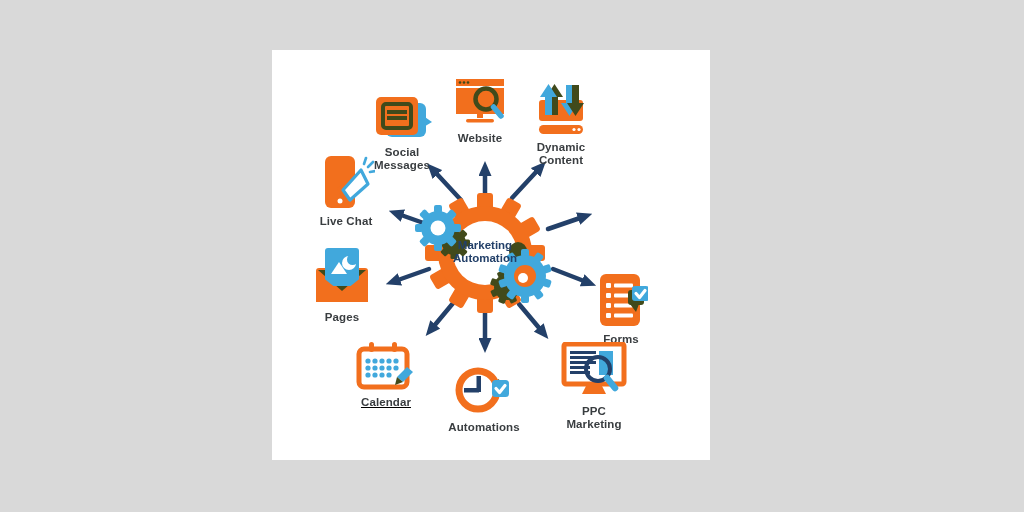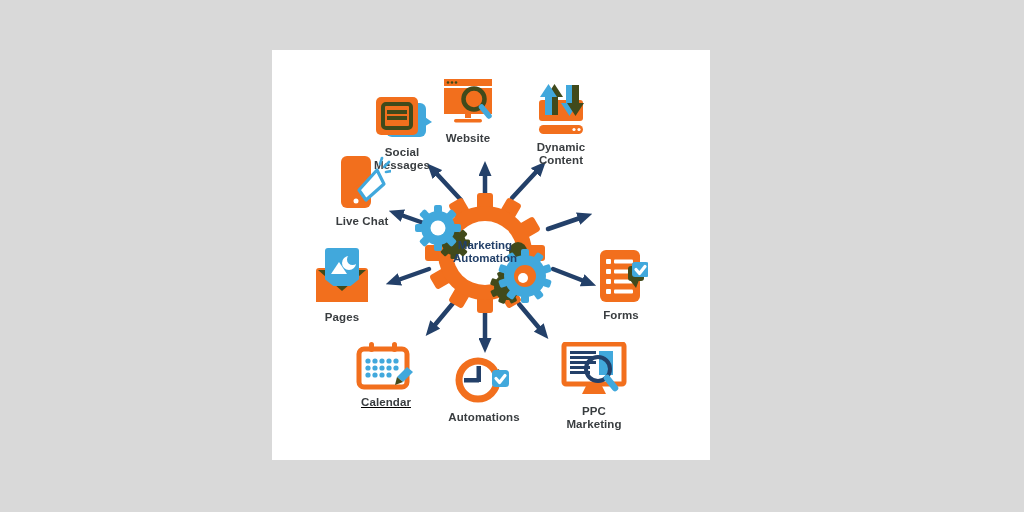--- a/index.html
+++ b/index.html
@@ -153,21 +153,21 @@
       <polygon points="50,20 60,27 50,33" class="f-blue"></polygon>
       <rect x="4" y="2" width="42" height="38" rx="5" class="f-orange"></rect>
       <rect x="11" y="9" width="28" height="24" rx="3" class="f-none s-olive" stroke-width="4"></rect>
       <rect x="15" y="15" width="20" height="4" class="f-olive"></rect>
       <rect x="15" y="21" width="20" height="4" class="f-olive"></rect>
     </svg>
     <div class="label">Social
 Messages</div>
   </div>
 
-  <div class="node" style="left:148px;top:27px;">
+  <div class="node" style="left:160px;top:27px;">
     <svg width="60" height="52" viewBox="0 0 60 52">
       <rect x="6" y="2" width="48" height="7" class="f-orange"></rect>
       <circle cx="10" cy="5.5" r="1.3" class="f-olive"></circle>
       <circle cx="14" cy="5.5" r="1.3" class="f-olive"></circle>
       <circle cx="18" cy="5.5" r="1.3" class="f-olive"></circle>
       <rect x="6" y="11" width="48" height="26" class="f-orange"></rect>
       <rect x="27" y="37" width="6" height="4" class="f-orange"></rect>
       <rect x="16" y="42" width="28" height="3.5" rx="1.7" class="f-orange"></rect>
       <circle cx="36" cy="22" r="10.5" class="f-none s-olive" stroke-width="4.5"></circle>
       <line x1="43.5" y1="30" x2="51" y2="39" class="s-blue" stroke-width="5.5" stroke-linecap="round"></line>
@@ -195,21 +195,21 @@
         <polygon points="34,23 51,23 42.5,36"></polygon>
       </g>
       <rect x="6" y="45" width="44" height="9" rx="4.5" class="f-orange"></rect>
       <circle cx="41" cy="49.5" r="1.6" class="f-white"></circle>
       <circle cx="46" cy="49.5" r="1.6" class="f-white"></circle>
     </svg>
     <div class="label">Dynamic
 Content</div>
   </div>
 
-  <div class="node" style="left:42px;top:104px;">
+  <div class="node" style="left:26px;top:104px;">
     <svg width="58" height="58" viewBox="0 0 58 58">
       <rect x="8" y="2" width="30" height="52" rx="6" class="f-orange"></rect>
       <circle cx="23" cy="47" r="2.5" class="f-white"></circle>
       <polygon points="20,34 27,30 33,42 26,45" class="f-orange" stroke="var(--orange,#F26F1D)"></polygon>
       <polygon points="26,36 44,16 51,30 33,46" class="f-white s-blue" stroke-width="3.2" stroke-linejoin="round"></polygon>
       <g class="s-blue" stroke-width="2.6" stroke-linecap="round">
         <line x1="47" y1="10" x2="49" y2="4"></line>
         <line x1="51" y1="13" x2="56" y2="8"></line>
         <line x1="53" y1="18" x2="59" y2="17"></line>
       </g>
@@ -224,21 +224,21 @@
       <polygon points="7,24 55,24 31,45" class="f-olive"></polygon>
       <rect x="14" y="2" width="34" height="38" rx="3" class="f-blue"></rect>
       <polygon points="20,28 28,16 36,28" class="f-white"></polygon>
       <circle cx="38" cy="17" r="7" class="f-white"></circle>
       <circle cx="41.5" cy="13.5" r="5.5" class="f-blue"></circle>
       <polygon points="5,56 5,26 31,47 57,26 57,56" class="f-orange"></polygon>
     </svg>
     <div class="label">Pages</div>
   </div>
 
-  <div class="node" style="left:301px;top:198px;">
+  <div class="node" style="left:301px;top:222px;">
     <svg width="54" height="58" viewBox="0 0 54 58">
       <rect x="6" y="2" width="40" height="52" rx="6" class="f-orange"></rect>
       <g class="f-white">
         <rect x="12" y="11" width="5" height="5" rx="1"></rect>
           <rect x="20" y="11.5" width="19" height="4" rx="1"></rect>
         <rect x="12" y="21" width="5" height="5" rx="1"></rect>
           <rect x="20" y="21.5" width="19" height="4" rx="1"></rect>
         <rect x="12" y="31" width="5" height="5" rx="1"></rect>
           <rect x="20" y="31.5" width="19" height="4" rx="1"></rect>
         <rect x="12" y="41" width="5" height="5" rx="1"></rect>
@@ -272,21 +272,21 @@
           <circle cx="20" cy="34" r="2.6"></circle>
           <circle cx="27" cy="34" r="2.6"></circle>
           <circle cx="34" cy="34" r="2.6"></circle>
       </g>
       <polygon points="42,36 52,26 58,31 48,41" class="f-blue"></polygon>
       <polygon points="42,36 48,41 40,44" class="f-olive"></polygon>
     </svg>
     <div class="label">Calendar</div>
   </div>
 
-  <div class="node" style="left:164px;top:302px;">
+  <div class="node" style="left:164px;top:312px;">
     <svg width="60" height="56" viewBox="0 0 60 56">
       <polygon points="38,22 45,17 48,32 40,34" class="f-olive"></polygon>
       <circle cx="24" cy="28" r="19" class="f-white s-orange" stroke-width="7"></circle>
       <rect x="22.5" y="14" width="4.5" height="16" class="f-navy"></rect>
       <rect x="10" y="26" width="15" height="4.5" class="f-navy"></rect>
       <rect x="38" y="18" width="17" height="17" rx="3.5" class="f-blue"></rect>
       <polyline points="42,26.5 45.5,30.5 51,23.5" class="f-none s-white" stroke-width="3.2" stroke-linecap="round" stroke-linejoin="round"></polyline>
     </svg>
     <div class="label">Automations</div>
   </div>

